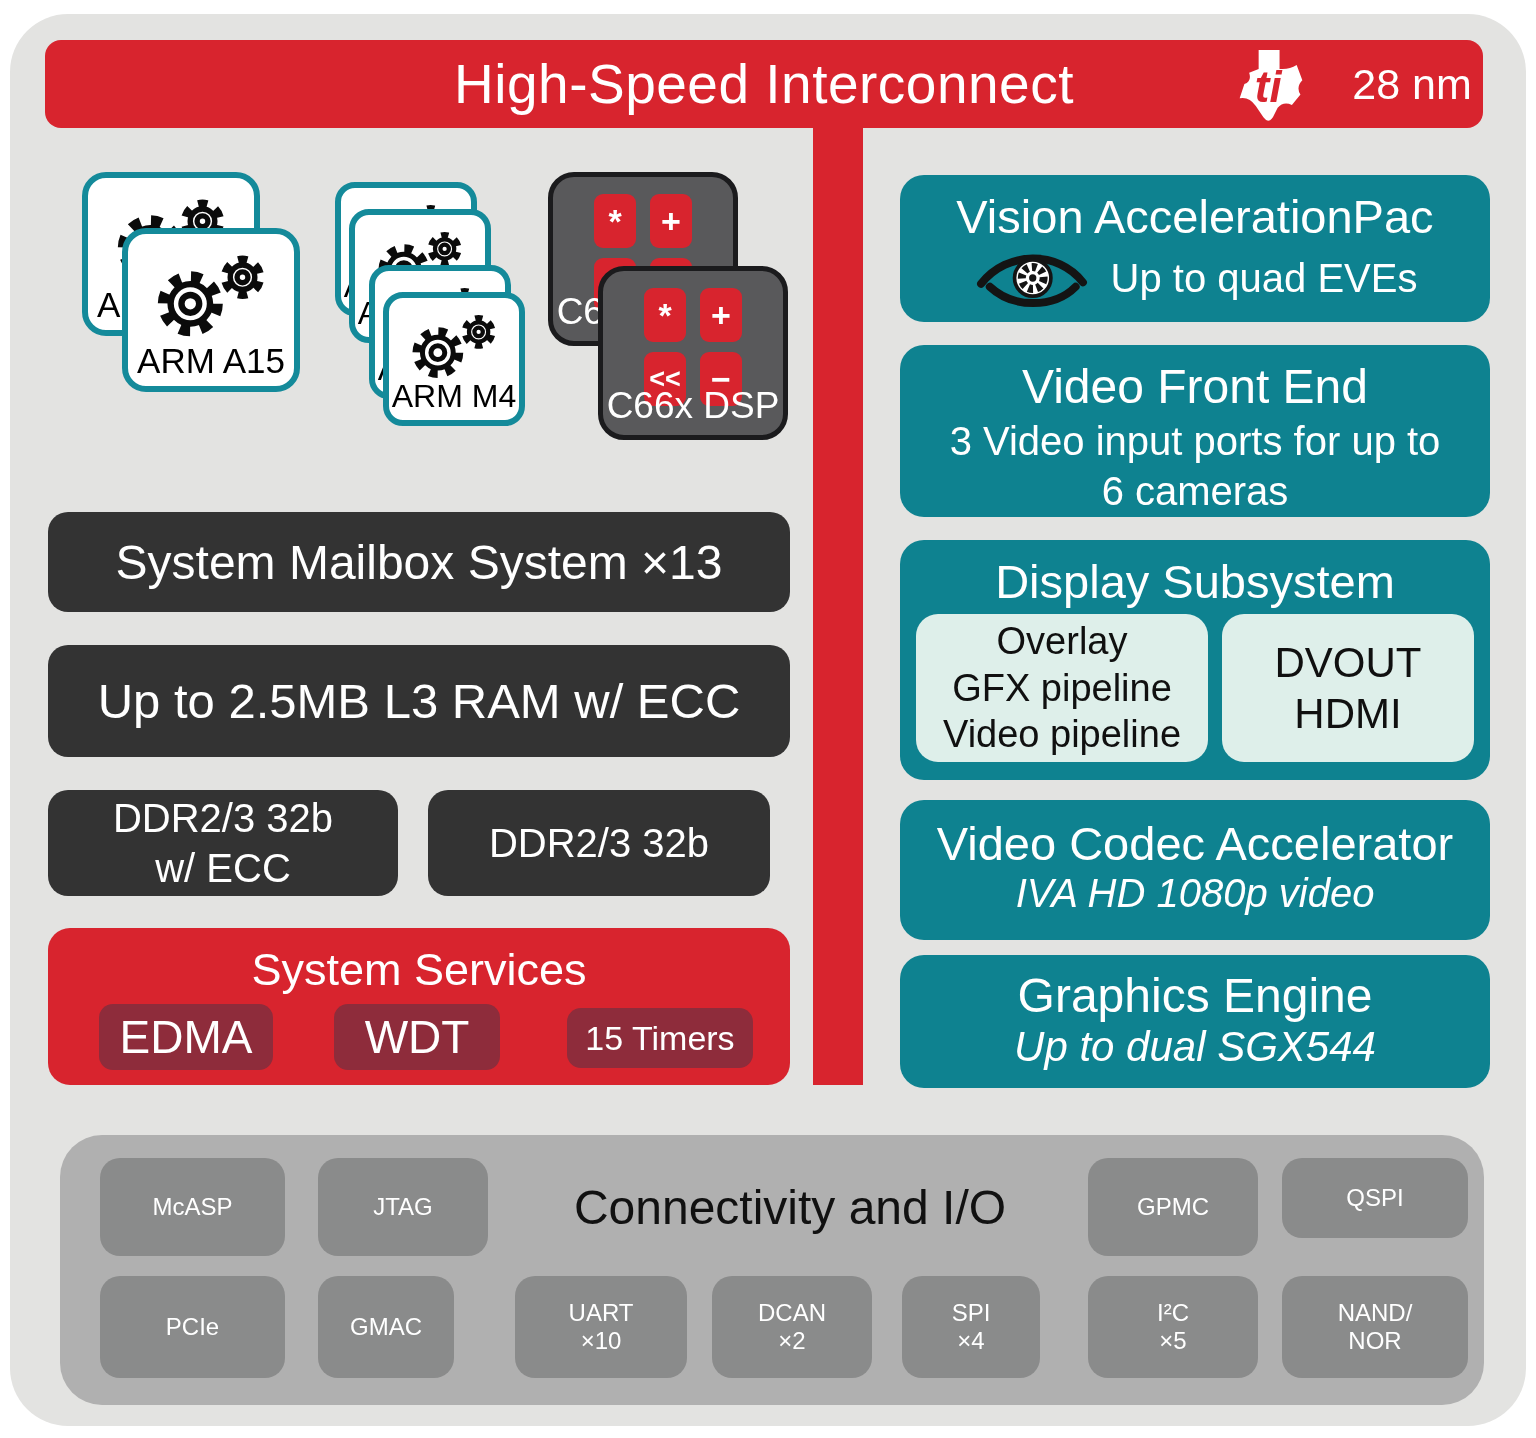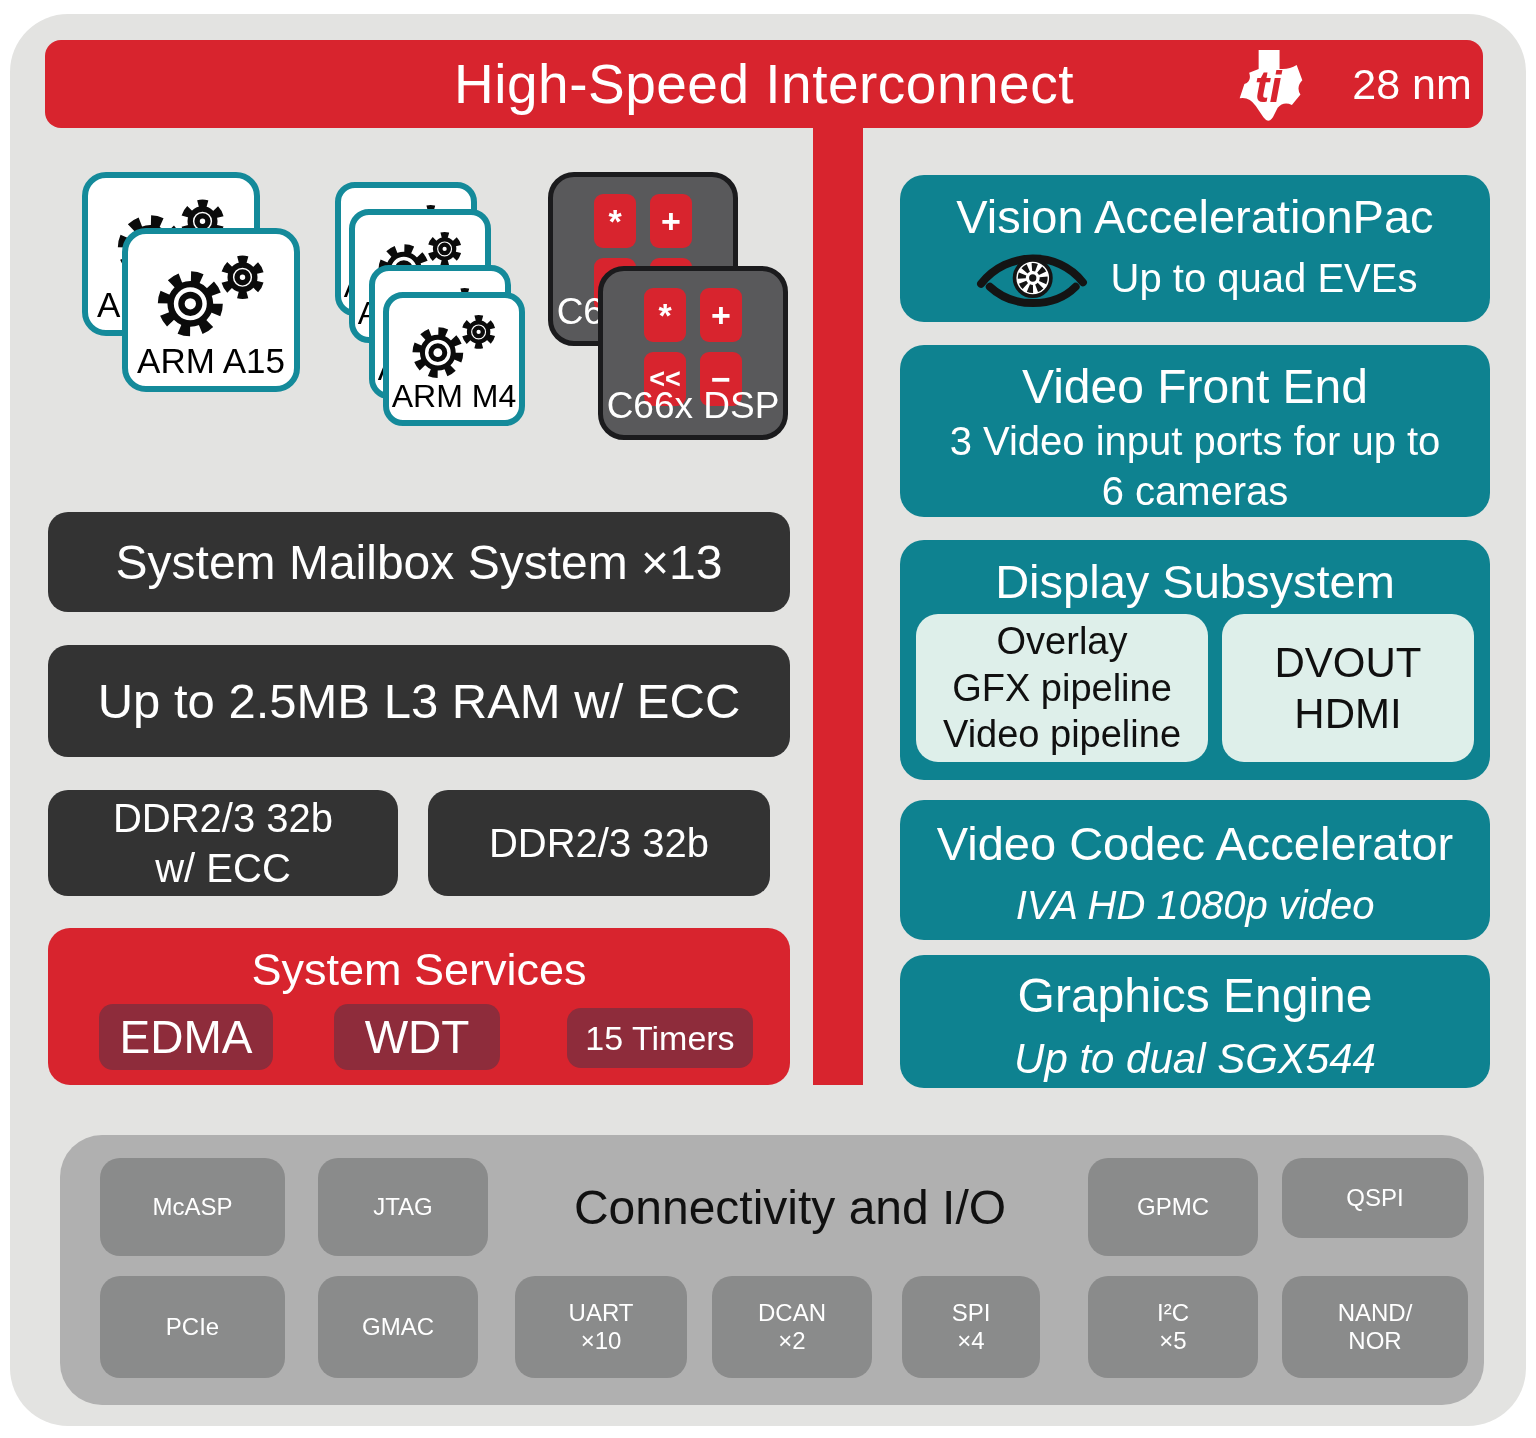--- a/index.html
+++ b/index.html
@@ -34,21 +34,21 @@
 
   
   .services{background:#D8242E;border-radius:22px;color:#fff;}
   .services .t{position:absolute;left:0;right:0;top:16px;text-align:center;font-size:45px;}
   .chip-maroon{position:absolute;background:#8E2C3B;border-radius:14px;color:#fff;display:flex;
                align-items:center;justify-content:center;}
 
   
   .tbox{left:900px;width:590px;background:#0E8290;border-radius:24px;color:#fff;text-align:center;}
   .tbox .t{margin-top:14px;font-size:47px;}
-  .tbox .s{font-size:40px;margin-top:12px;}
+  .tbox .s{font-size:40px;margin-top:0;}
   .em{font-style:italic;}
   .vline{display:flex;align-items:center;justify-content:center;gap:20px;margin-top:2px;}
   .mint{position:absolute;background:#DEEFEA;border-radius:22px;color:#101010;display:flex;
         flex-direction:column;align-items:center;justify-content:center;font-size:38px;line-height:1.22;}
 
   
   .gray-panel{left:60px;top:1135px;width:1424px;height:270px;background:#B0B0B0;border-radius:42px;}
   .gchip{position:absolute;background:#8A8B8B;border-radius:20px;color:#fff;display:flex;
          flex-direction:column;align-items:center;justify-content:center;font-size:24px;line-height:1.18;}
   .conn-title{position:absolute;left:470px;top:23px;width:520px;height:98px;display:flex;
@@ -231,21 +231,21 @@
     <div class="gchip" style="left:1028px;top:23px;width:170px;height:98px;">
       <span>GPMC</span>
     </div>
     <div class="gchip" style="left:1222px;top:23px;width:186px;height:80px;">
       <span>QSPI</span>
     </div>
 
     <div class="gchip" style="left:40px;top:141px;width:185px;height:102px;">
       <span>PCIe</span>
     </div>
-    <div class="gchip" style="left:258px;top:141px;width:160px;height:102px;">
+    <div class="gchip" style="left:258px;top:141px;width:136px;height:102px;">
       <span>GMAC</span>
     </div>
     <div class="gchip" style="left:455px;top:141px;width:172px;height:102px;">
       <span>UART</span>
       <span>×10</span>
     </div>
     <div class="gchip" style="left:652px;top:141px;width:160px;height:102px;">
       <span>DCAN</span>
       <span>×2</span>
     </div>

